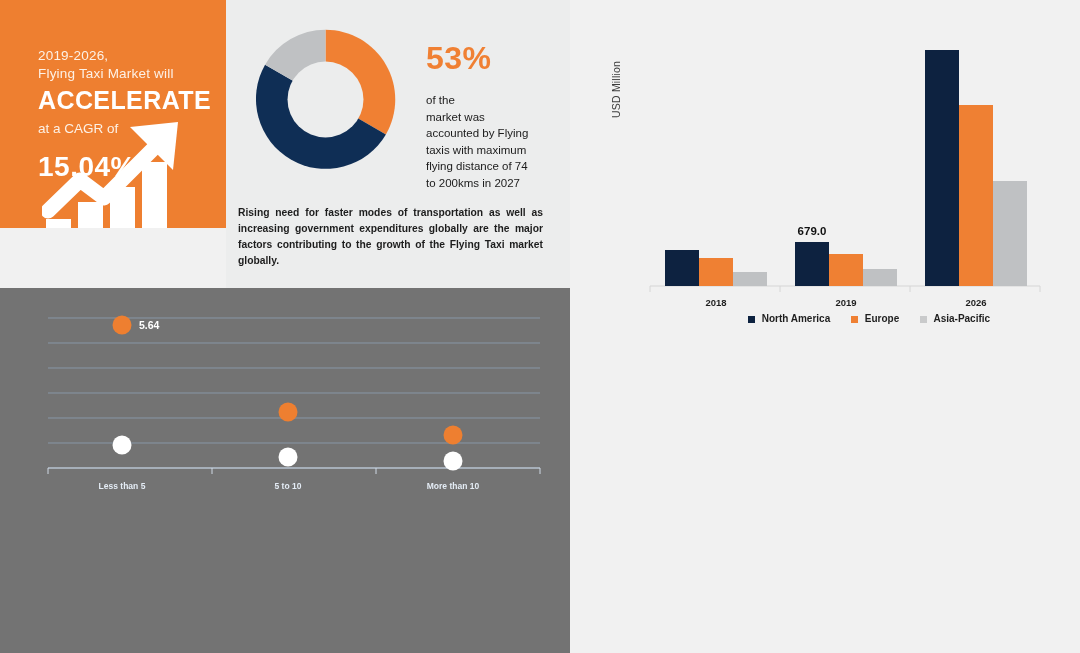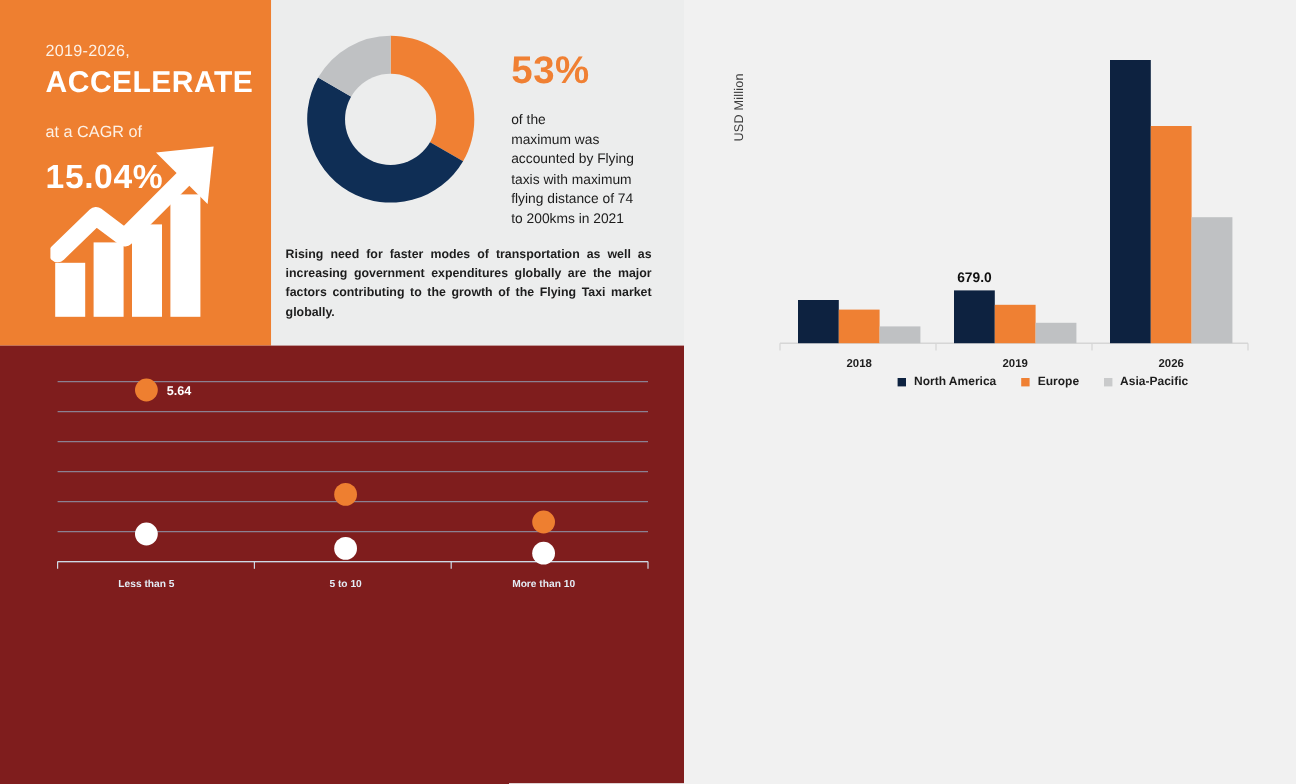--- a/index.html
+++ b/index.html
@@ -7,30 +7,30 @@
     width:1080px;height:653px;
     background:#f1f1f1;
     font-family:"Liberation Sans", sans-serif;
     overflow:hidden;
     position:relative;
   }
   #page{position:relative;width:1080px;height:653px;overflow:hidden;background:#f1f1f1;}
 
   
   .panel-orange{
-    position:absolute;left:0;top:0;width:226px;height:288px;
+    position:absolute;left:0;top:0;width:226px;height:228px;
     background:#ee7f30;
     color:#ffffff;
     box-sizing:border-box;
-    padding:34px 18px 0 38px;
+    padding:47px 18px 0 38px;
     overflow:hidden;
   }
   .orange-line{font-size:13.5px;line-height:18px;font-weight:400;letter-spacing:.2px;color:#fdf1e6;}
   .orange-accelerate{font-size:25px;font-weight:bold;line-height:30px;letter-spacing:.4px;margin-top:2px;color:#ffffff;text-align:center;}
-  .orange-cagr{font-size:13.5px;line-height:19px;margin-top:16px;color:#fdf1e6;}
+  .orange-cagr{font-size:13.5px;line-height:19px;margin-top:4px;color:#fdf1e6;}
   .orange-pct{font-size:28px;font-weight:bold;line-height:34px;margin-top:12px;letter-spacing:.5px;color:#ffffff;}
   .growth-svg{position:absolute;left:42px;top:118px;}
 
   
   .panel-mid{
     position:absolute;left:226px;top:0;width:344px;height:288px;
     background:#eceded;box-sizing:border-box;padding:0;
   }
   .donut-wrap{position:absolute;left:22px;top:22px;}
   .pct-block{position:absolute;left:200px;top:40px;width:128px;}
@@ -38,21 +38,21 @@
   .pct-text{font-size:11.5px;font-weight:normal;color:#1b1b1b;line-height:16.5px;margin-top:16px;}
   .mid-para{
     position:absolute;left:12px;top:205px;width:305px;
     font-size:10.3px;font-weight:bold;color:#1d1d1d;line-height:16px;
     text-align:justify;
   }
 
   
   .panel-navy{
     position:absolute;left:0;top:288px;width:570px;height:365px;
-    background:#7f1d1d;color:#ffffff;overflow:hidden;
+    background:#737373;color:#ffffff;overflow:hidden;
   }
   .dot-chart{position:absolute;left:0;top:12px;width:570px;height:200px;}
 
   
   .panel-right{
     position:absolute;left:570px;top:0;width:510px;height:653px;
     background:#f1f1f1;
   }
   .bar-chart-area{position:absolute;left:0;top:28px;width:510px;height:300px;}
   .ylabel{
@@ -68,20 +68,21 @@
   .blg-item{display:inline-block;margin:0 9px;}
   .blg-sq{display:inline-block;width:7px;height:7px;vertical-align:middle;margin-right:4px;}
 </style>
 </head>
 <body>
 
 <div id="page">
 
   <div class="panel-orange">
     <div class="orange-line">2019-2026,</div>
+    <div class="orange-line">Flying Taxi Market will</div>
     <div class="orange-accelerate">ACCELERATE</div>
     <div class="orange-cagr">at a CAGR of</div>
     <div class="orange-pct">15.04%</div>
 
     <svg class="growth-svg" width="160" height="150" viewBox="0 0 160 150">
 
       <rect x="4" y="101" width="25" height="45" fill="#ffffff"></rect>
       <rect x="36" y="84" width="25" height="62" fill="#ffffff"></rect>
       <rect x="68" y="69" width="25" height="77" fill="#ffffff"></rect>
       <rect x="100" y="44" width="25" height="102" fill="#ffffff"></rect>
@@ -103,25 +104,25 @@
 
         <path d="M50,50 L11.03,27.5 A45,45 0 0,1 50,5 Z" fill="#bfc1c3"></path>
         <circle cx="50" cy="50" r="24.5" fill="#eceded"></circle>
       </svg>
     </div>
 
     <div class="pct-block">
       <div class="pct-big">53%</div>
       <div class="pct-text">
         <div>of the</div>
-        <div>maximum was</div>
+        <div>market was</div>
         <div>accounted by Flying</div>
         <div>taxis with maximum</div>
         <div>flying distance of 74</div>
-        <div>to 200kms in 2021</div>
+        <div>to 200kms in 2027</div>
       </div>
     </div>
 
     <div class="mid-para">Rising need for faster modes of transportation as well as increasing government expenditures globally are the major factors contributing to the growth of the Flying Taxi market globally.</div>
   </div>
 
   <div class="panel-navy">
 
     <svg class="dot-chart" viewBox="0 0 570 200">
 

